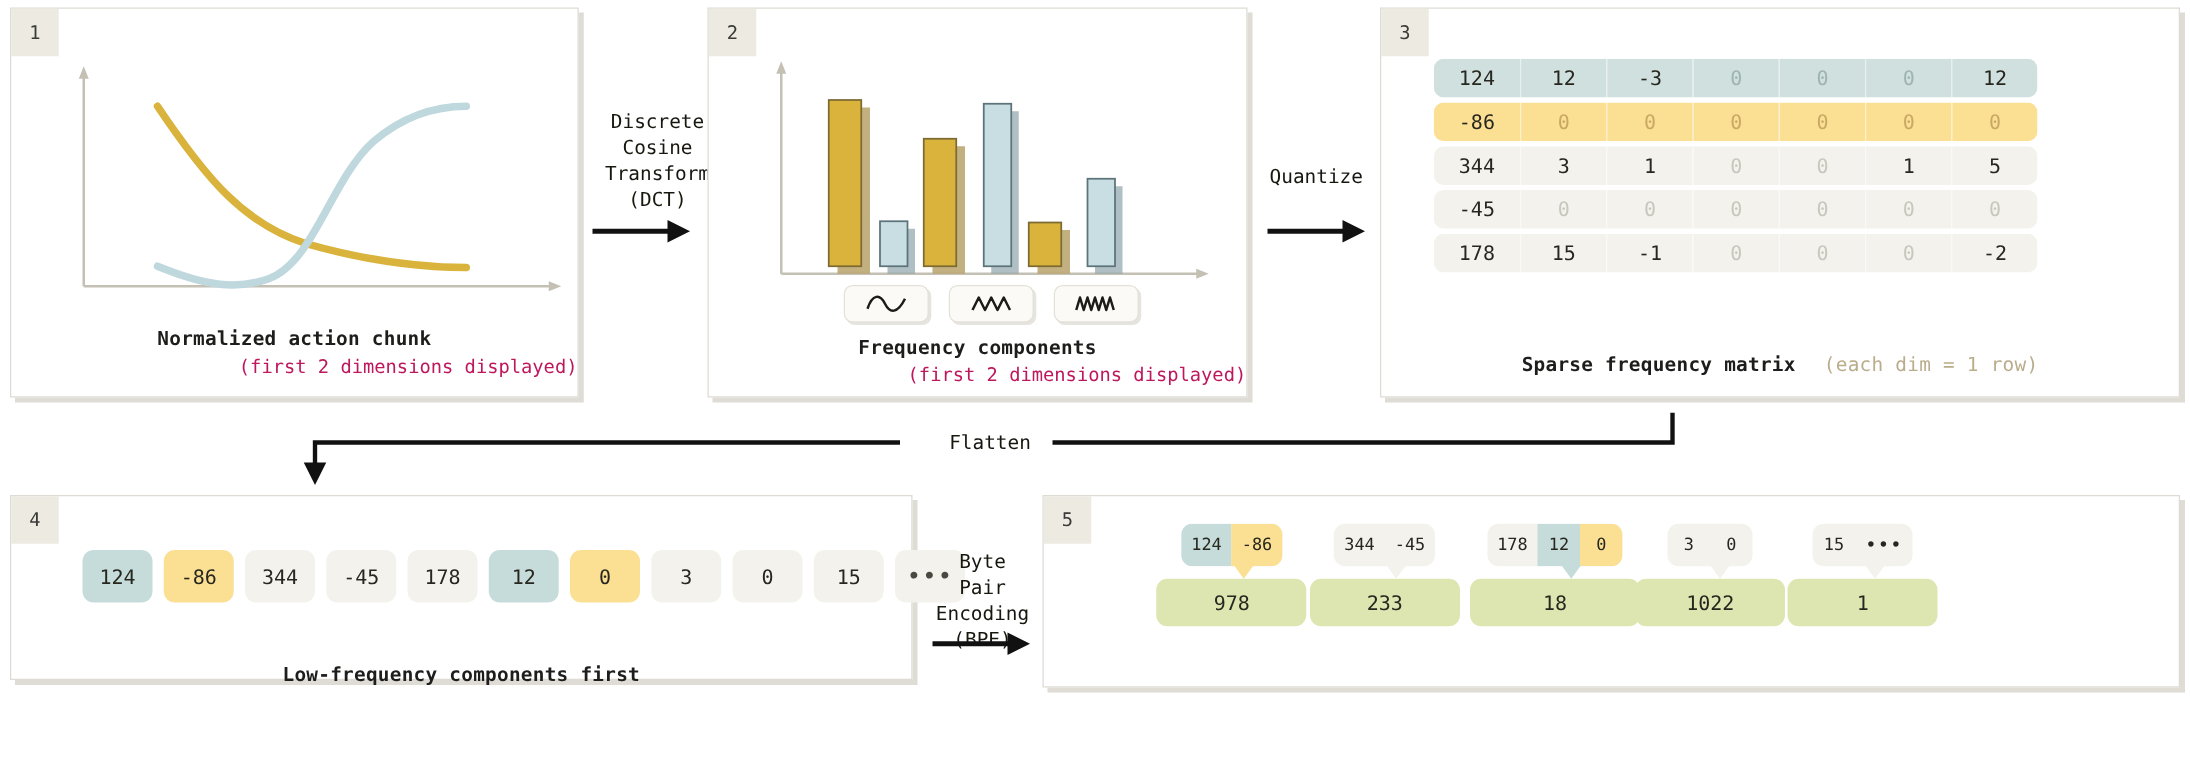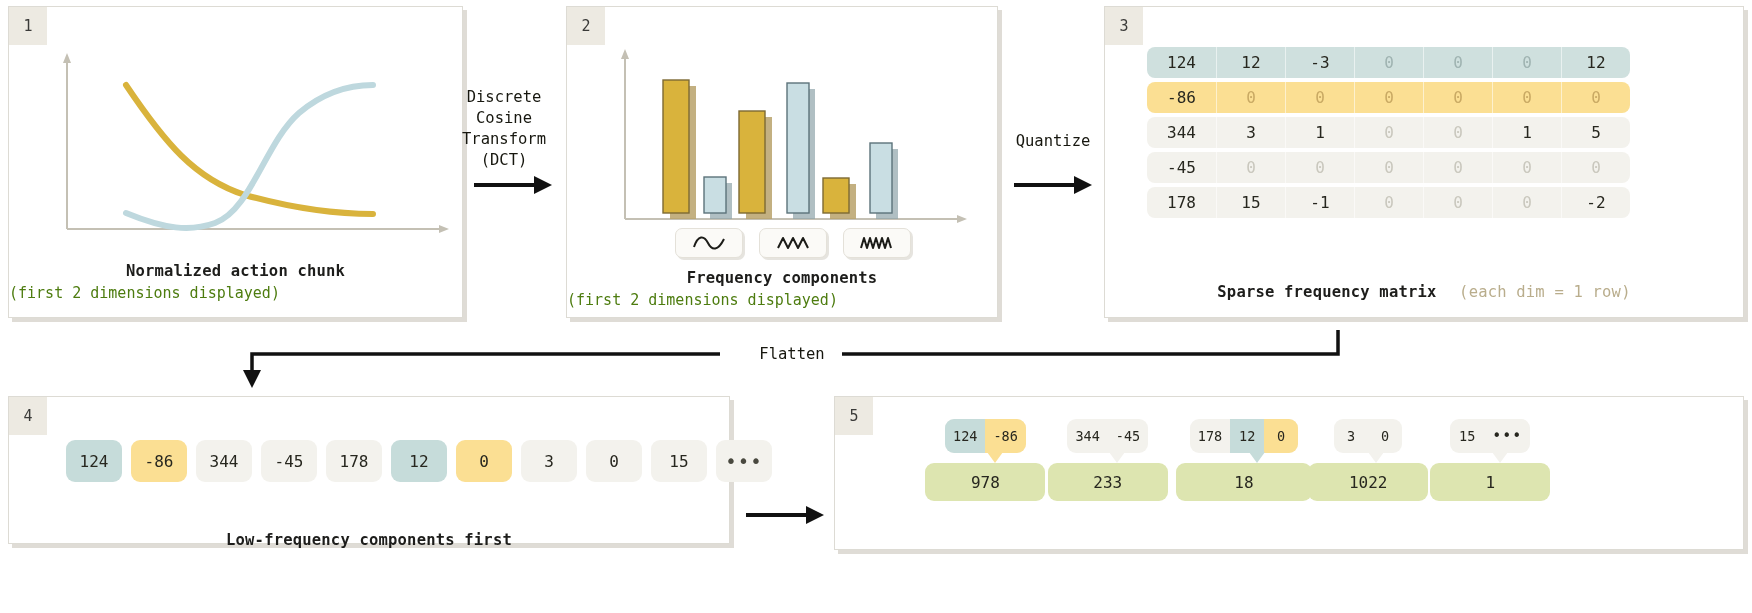--- a/index.html
+++ b/index.html
@@ -37,23 +37,23 @@
     letter-spacing:.2px;
     white-space:nowrap;
   }
   .caption .sub{
     font-weight:normal;
     color:#b9ad8c;
     margin-left:13px;
   }
   .caption-sub{
     position:absolute;left:0;right:0;
-    text-align:left;
+    text-align:right;
     font-size:15px;
-    color:#4d7c0f;
+    color:#be185d;
     white-space:nowrap;
   }
 
   
   .conn-label{
     position:absolute;
     text-align:center;
     font-size:15.5px;
     color:#17170f;
     line-height:21px;
@@ -159,21 +159,21 @@
 
       <path d="M 71 38 C 110 96, 140 132, 190 148 C 240 162, 280 167, 318 167" fill="none" stroke="#d9b33c" stroke-width="6" stroke-linecap="round"></path>
 
       <path d="M 71 166 C 110 182, 135 185, 160 176 C 196 163, 210 96, 244 66 C 270 44, 296 38, 318 38" fill="none" stroke="#bed8de" stroke-width="6" stroke-linecap="round"></path>
     </svg>
 
     <div class="caption" style="top:255px;">Normalized action chunk</div>
     <div class="caption-sub" style="top:277px;">(first 2 dimensions displayed)</div>
   </div>
 
-  <div class="conn-label" style="left:454px;top:66px;width:100px;">
+  <div class="conn-label" style="left:476px;top:66px;width:100px;">
     <span>Discrete
 Cosine
 Transform</span>
     <b>(DCT)</b>
   </div>
   <svg style="position:absolute;left:472px;top:172px;" width="84" height="26" viewBox="0 0 84 26">
     <line x1="2" y1="13" x2="66" y2="13" stroke="#111" stroke-width="4"></line>
     <polygon points="80,13 62,4 62,22" fill="#111"></polygon>
   </svg>
 
@@ -306,20 +306,26 @@
         <div class="tok yellow">0</div>
         <div class="tok ">3</div>
         <div class="tok ">0</div>
         <div class="tok ">15</div>
         <div class="tok dots">•••</div>
       </div>
 
     <div class="caption" style="top:105px;margin-top:29px;">Low-frequency components first</div>
   </div>
 
+  <div class="conn-label" style="left:736px;top:418px;width:100px;">
+    <span>Byte
+Pair
+Encoding</span>
+    <b>(BPE)</b>
+  </div>
   <svg style="position:absolute;left:744px;top:502px;" width="84" height="26" viewBox="0 0 84 26">
     <line x1="2" y1="13" x2="66" y2="13" stroke="#111" stroke-width="4"></line>
     <polygon points="80,13 62,4 62,22" fill="#111"></polygon>
   </svg>
 
   <div class="panel" style="left:834px;top:396px;width:910px;height:154px;">
     <div class="panel-num">5</div>
 
     <div style="position:absolute;left:0;top:0;right:0;height:112px;">
         <div class="bpegroup" style="left: 110px; top: 22px;">

